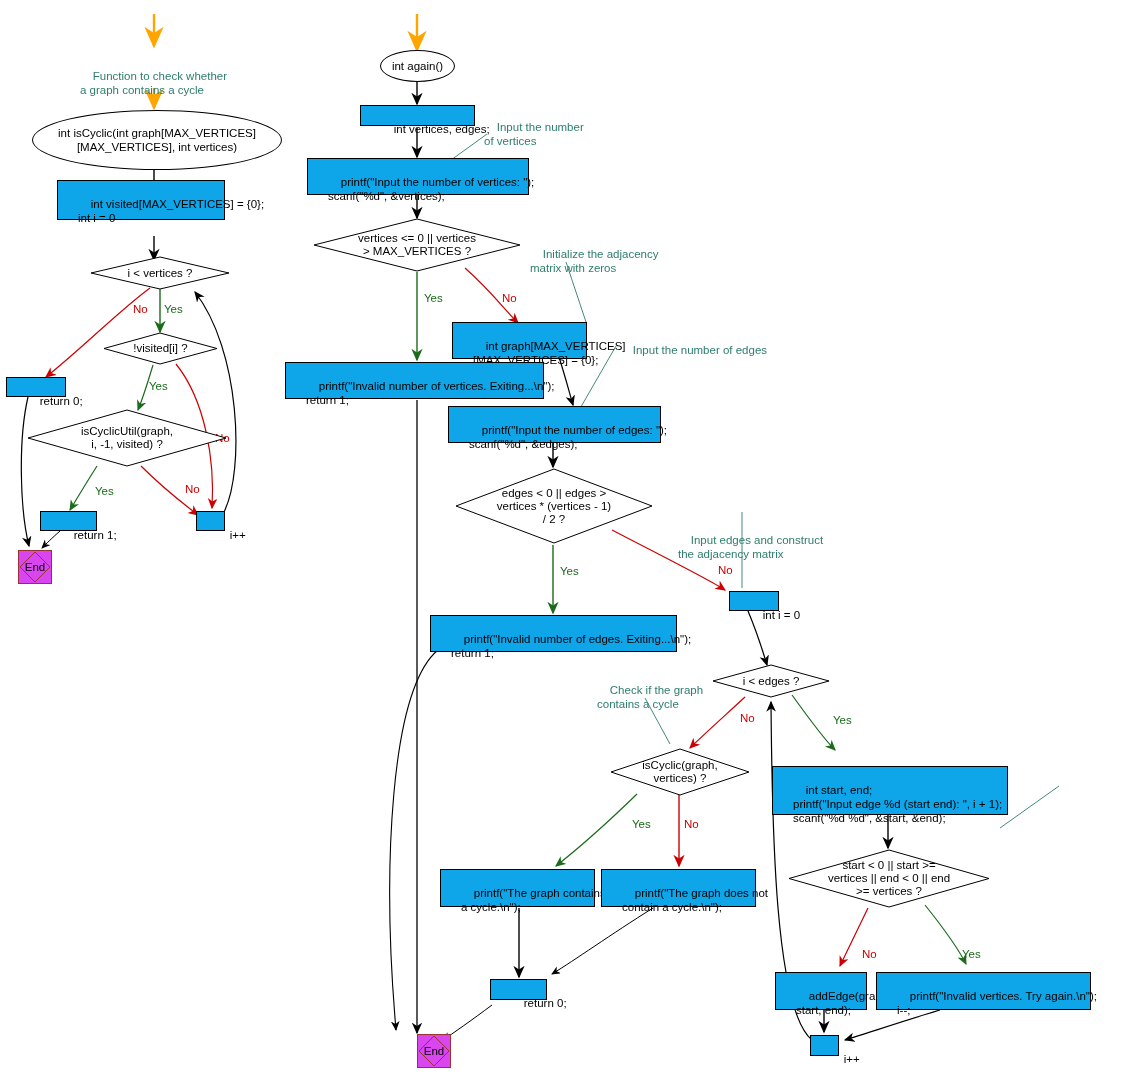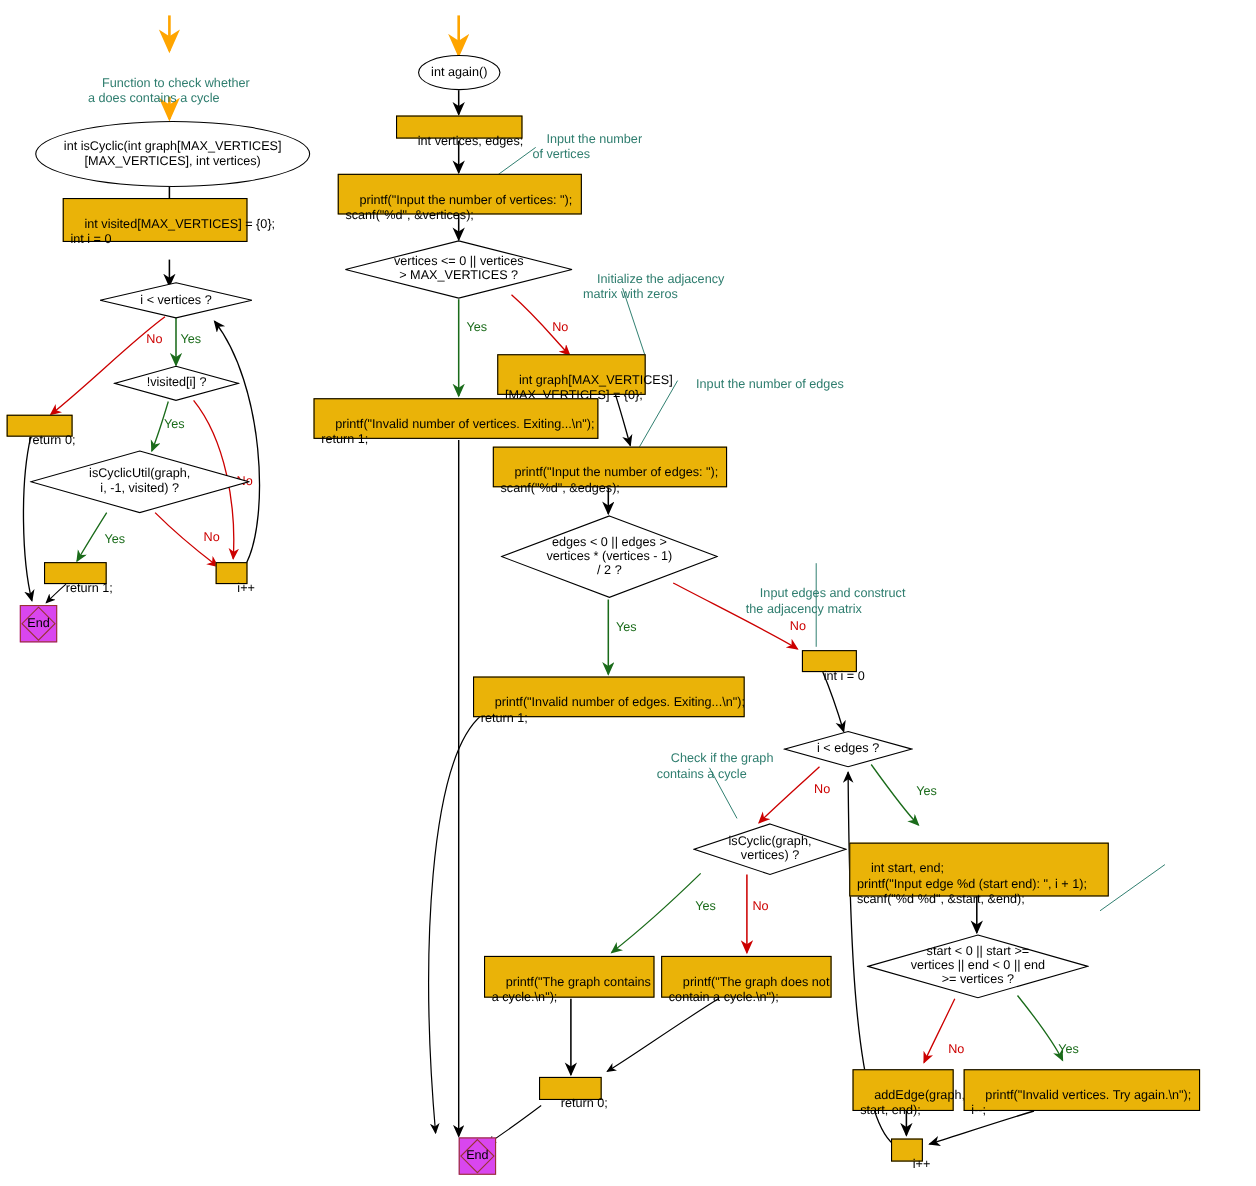--- a/index.html
+++ b/index.html
@@ -1,22 +1,22 @@
 <!DOCTYPE html>
 <html><head>
 <meta charset="utf-8">
 <style>
   html,body{margin:0;padding:0;background:#ffffff;}
   body{font-family:"Liberation Sans",sans-serif;}
   #canvas{position:relative;width:1142px;height:1078px;background:#fff;overflow:hidden;}
   svg#wires{position:absolute;left:0;top:0;width:1142px;height:1078px;pointer-events:none;}
 
   .node{position:absolute;box-sizing:border-box;}
-  .proc{border:1px solid #000;background:#eab308;font-size:11.5px;line-height:14px;color:#000;
-        padding:2px 3px 2px 6px;white-space:pre;}
+  .proc{border:1px solid #000;background:#0ea5e9;font-size:11.5px;line-height:14px;color:#000;
+        padding:2px 3px 2px 20px;white-space:pre;}
   .term{border:1px solid #000;background:#fff;border-radius:50%;display:flex;align-items:center;
         justify-content:center;text-align:center;font-size:11.5px;line-height:14px;color:#000;}
   .dec{display:flex;align-items:center;justify-content:center;text-align:center;
        font-size:11.5px;line-height:13px;color:#000;}
   .dec .dectxt{position:relative;z-index:2;white-space:pre;}
   .dec .diamond{position:absolute;left:0;top:0;width:100%;height:100%;z-index:1;}
   .endnode{border:1px solid #993333;background:#d946ef;display:flex;align-items:center;
            justify-content:center;font-size:11.5px;color:#000;position:absolute;}
   .endnode .inner{position:absolute;left:0;top:0;width:100%;height:100%;}
   .endnode span{position:relative;z-index:2;}
@@ -126,21 +126,21 @@
     <line x1="487" y1="134" x2="440" y2="168" stroke="#2e7d6e" stroke-width="0.9"></line>
     <line x1="566" y1="262" x2="586" y2="322" stroke="#2e7d6e" stroke-width="0.9"></line>
     <line x1="616" y1="346" x2="578" y2="412" stroke="#2e7d6e" stroke-width="0.9"></line>
     <line x1="742" y1="512" x2="742" y2="588" stroke="#2e7d6e" stroke-width="0.9"></line>
     <line x1="645" y1="698" x2="670" y2="744" stroke="#2e7d6e" stroke-width="0.9"></line>
     <line x1="1059" y1="786" x2="1000" y2="828" stroke="#2e7d6e" stroke-width="0.9"></line>
   </svg>
 
   <div class="note" style="left:80px;top:55px;">
     <span>Function to check whether
-a does contains a cycle</span>
+a graph contains a cycle</span>
   </div>
 
   <div class="node term" style="left:32px;top:110px;width:250px;height:60px;">
     <span>int isCyclic(int
 graph[MAX_VERTICES][MAX_VERTICES],
 int vertices)</span>
   </div>
 
   <div class="node proc" style="left:57px;top:180px;width:168px;height:40px;">
     <span>int visited[MAX_VERTICES] = {0};
@@ -303,21 +303,21 @@
   <div class="lbl yes" style="left:833px;top:714px;">
     <span>Yes</span></div>
 
   <div class="node proc" style="left:772px;top:766px;width:236px;height:49px;">
     <span>int start, end;
 printf("Input edge %d (start end): ", i + 1);
 scanf("%d %d", &amp;start, &amp;end);</span>
   </div>
 
 
-  <div class="node dec" style="left:630px;top:748px;width:140px;height:48px;">
+  <div class="node dec" style="left:610px;top:748px;width:140px;height:48px;">
     <svg class="diamond" viewBox="0 0 140 48" preserveAspectRatio="none">
       <polygon points="70,1 139,24 70,47 1,24" fill="#fff" stroke="#000" stroke-width="1"></polygon>
     </svg>
     <span class="dectxt">isCyclic(graph,
 vertices) ?</span>
   </div>
 
   <div class="lbl yes" style="left:632px;top:818px;">
     <span>Yes</span></div>
   <div class="lbl no" style="left:684px;top:818px;">

